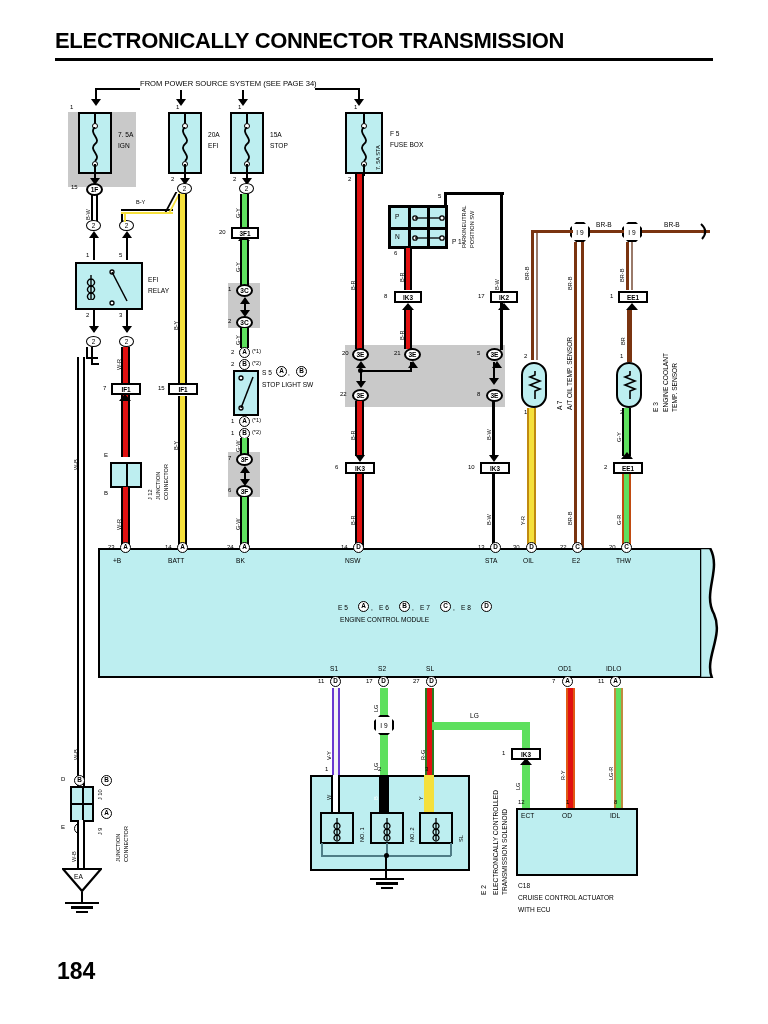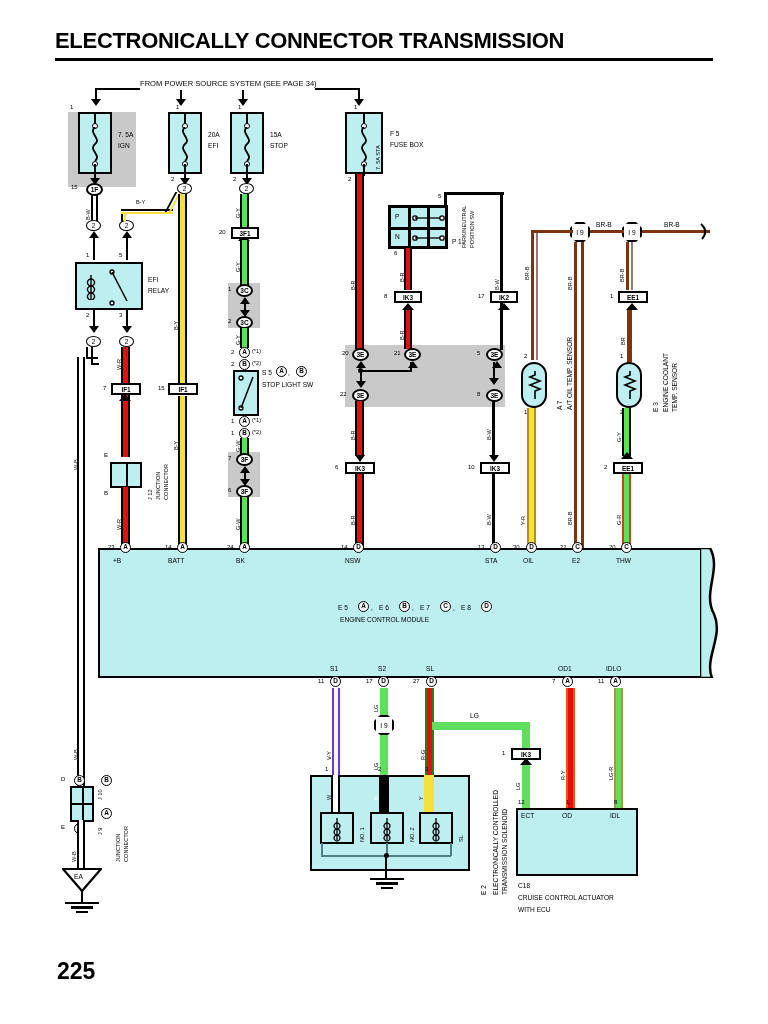--- a/index.html
+++ b/index.html
@@ -643,15 +643,15 @@
     <path d="M1 1 L39 1 L20 23 Z" fill="#fff" stroke="#000" stroke-width="2.2"></path>
   </svg>
   <div class="lbl7" style="left:74px;top:873px;">EA</div>
   <div class="wire" style="left:81px;top:892px;width:2.2px;height:10px;background:#000;"></div>
   <div class="abs gnd" style="left:65px;top:900px;width:34px;">
     <b style="width:34px;height:2.4px;"></b>
     <b style="width:22px;height:2.2px;"></b>
     <b style="width:12px;height:2.2px;"></b>
   </div>
 
-  <div class="abs" style="left:57px;top:958px;font-size:23px;font-weight:bold;">225</div>
+  <div class="abs" style="left:57px;top:958px;font-size:23px;font-weight:bold;">184</div>
 
 </div>
 
 </body></html>

